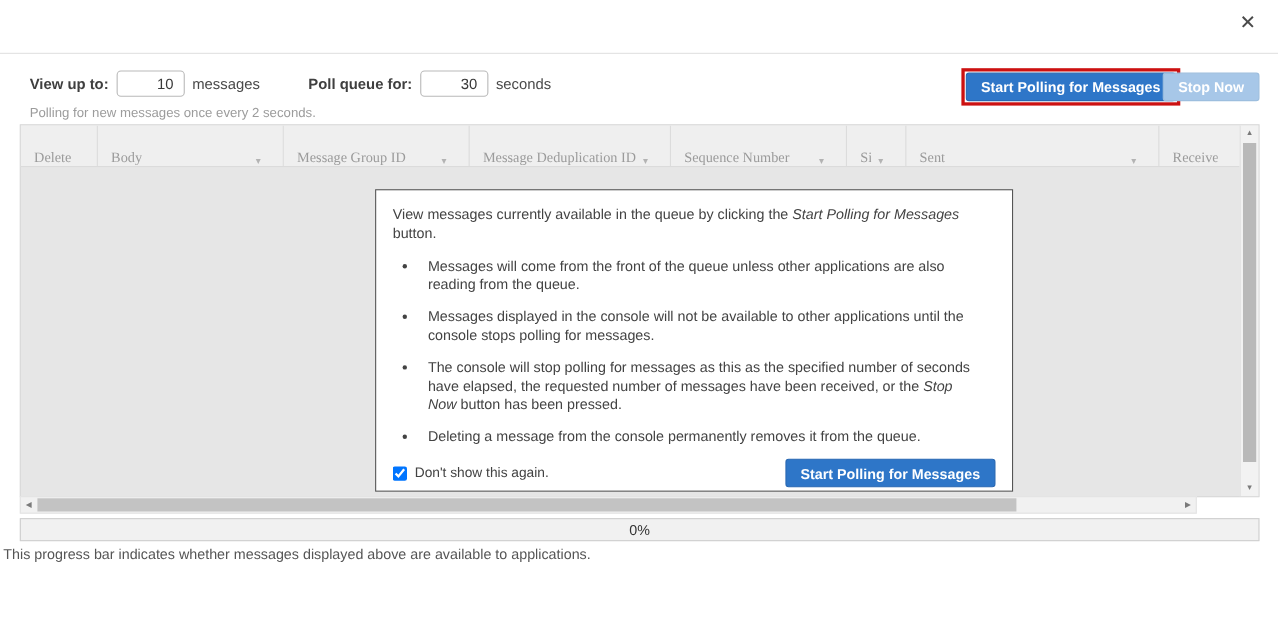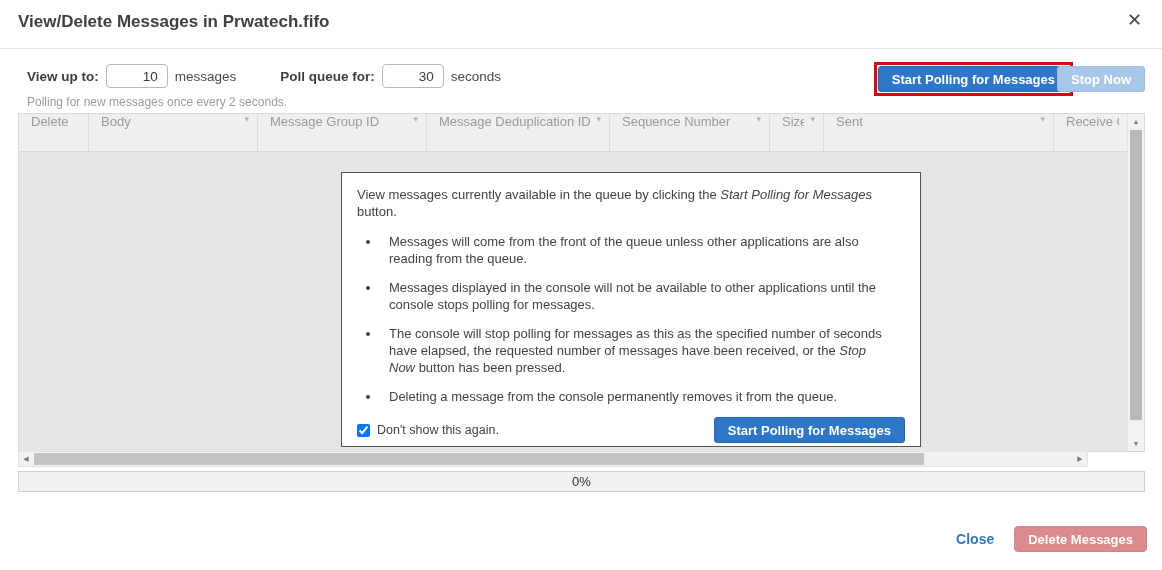--- a/index.html
+++ b/index.html
@@ -38,22 +38,22 @@
   .btn-disabled-red { background:#db8b8b; border-color:#d48282; cursor:default; border-radius:4px; }
   .annotation-box { position:absolute; top:62px; right:89px; border:3px solid #cc1111; padding:1px; background:transparent; }
   .stop-now-pos { position:absolute; top:66px; right:17px; }
 
   
   .table-wrap { position:absolute; left:18px; top:113px; width:1127px; height:339px;
                 border:1px solid #d9d9d9; background:#e6e6e6; }
   .thead { position:absolute; left:0; right:17px; top:0; height:38px; background:#efefef;
            border-bottom:1px solid #d9d9d9; display:flex; align-items:stretch;
            font-size:13px; color:#9b9b9b; overflow:hidden; }
-  .th { display:flex; align-items:flex-start; justify-content:space-between;
-        padding:0 8px 0 12px; border-right:1px solid #dcdcdc; overflow:hidden; white-space:nowrap; }
+  .th { display:flex; align-items:flex-end; justify-content:space-between;
+        padding:0 20px 0 12px; border-right:1px solid #dcdcdc; overflow:hidden; white-space:nowrap;font-family:Liberation Serif, serif; }
   .th-label { overflow:hidden; white-space:nowrap; }
   .sort-arrow { font-size:9px; color:#b3b3b3; margin-left:6px; cursor:pointer; }
   .col-0 { width:70px; }
   .col-1 { width:169px; }
   .col-2 { width:169px; }
   .col-3 { width:183px; }
   .col-4 { width:160px; }
   .col-5 { width:54px; }
   .col-6 { width:230px; }
   .col-7 { flex:1; border-right:none; }
@@ -97,21 +97,20 @@
 
   
   .footer-actions { position:absolute; right:15px; top:526px; display:flex; align-items:center; gap:20px; }
   .close-link { color:#2e77c0; font-size:14px; font-weight:bold; cursor:pointer; }
 </style>
 </head>
 <body>
 
 <div class="page">
 
-  <div class="dlg-title">View/Delete Messages in Prwatech.fifo</div>
   <div class="dlg-close">✕</div>
   <div class="dlg-divider"></div>
 
   <div class="controls">
     <span class="ctl-label">View up to:</span>
     <input class="num-input" type="text" value="10" style="">
     <span class="ctl-suffix">messages</span>
     <span class="ctl-gap"></span>
     <span class="ctl-label">Poll queue for:</span>
     <input class="num-input" type="text" value="30" style="">
@@ -182,19 +181,16 @@
     </div>
   </div>
 
   <div class="hscroll">
     <div class="arr arr-left">◀</div>
     <div class="thumb"></div>
     <div class="arr arr-right">▶</div>
   </div>
 
   <div class="progress">0%</div>
+  <div class="progress-caption">This progress bar indicates whether messages displayed above are available to applications.</div>
 
-  <div class="footer-actions">
-    <span class="close-link">Close</span>
-    <button class="btn btn-disabled-red">Delete Messages</button>
-  </div>
 
 </div>
 
 </body></html>

